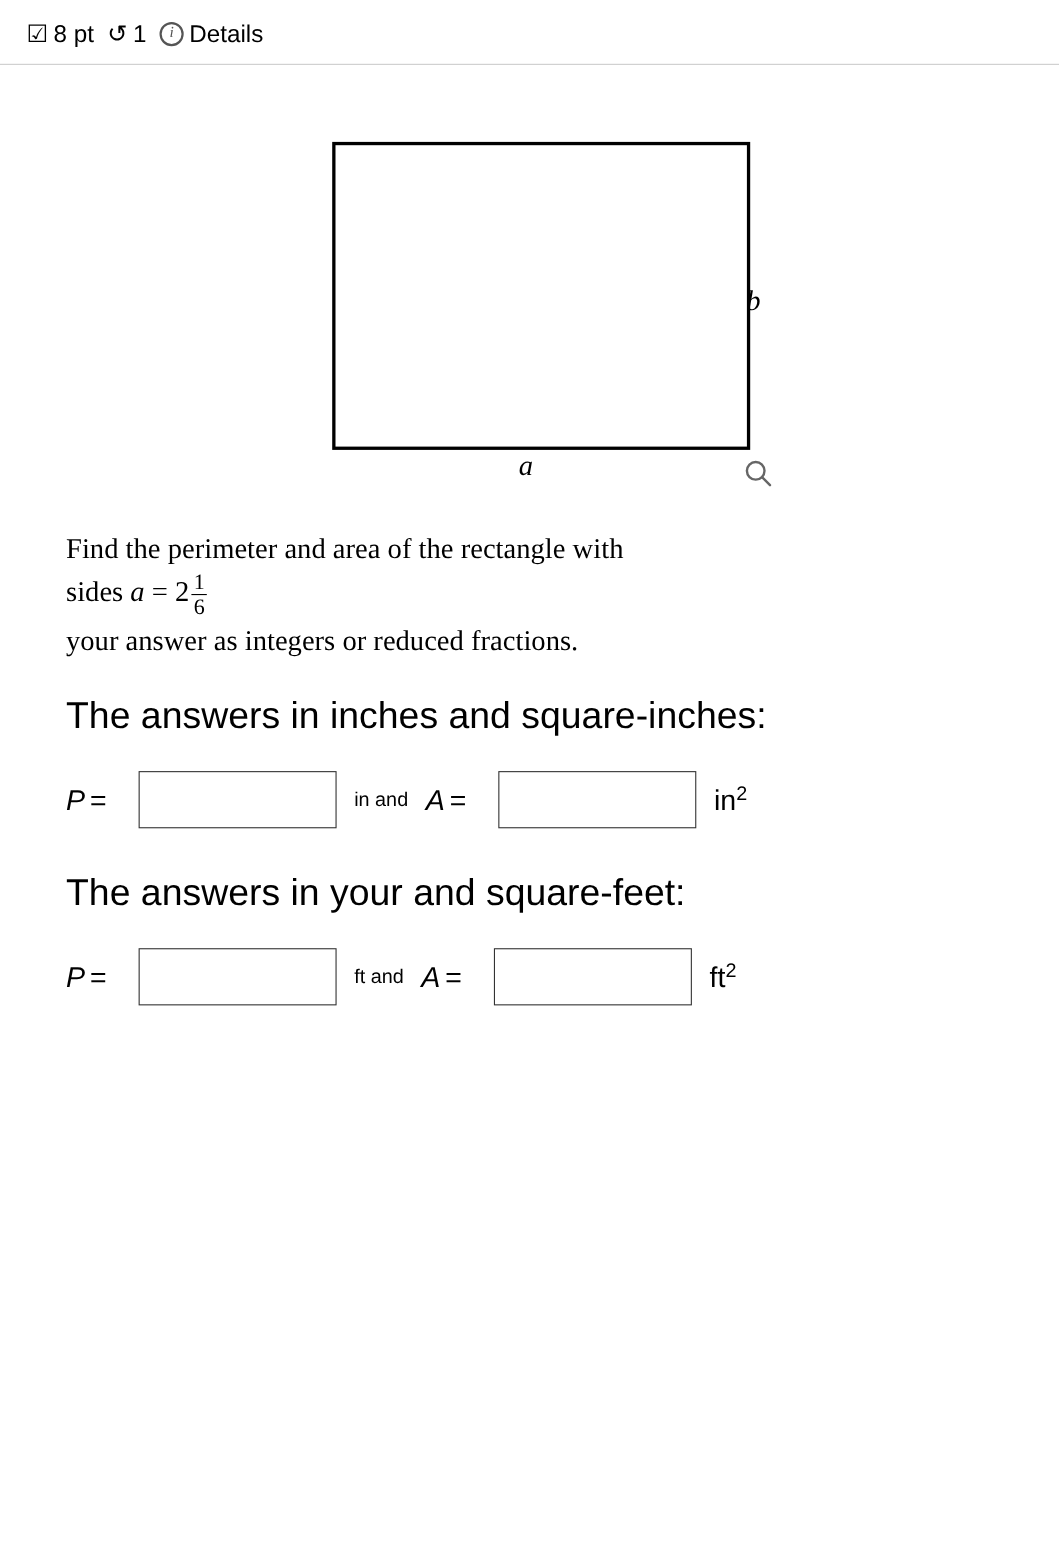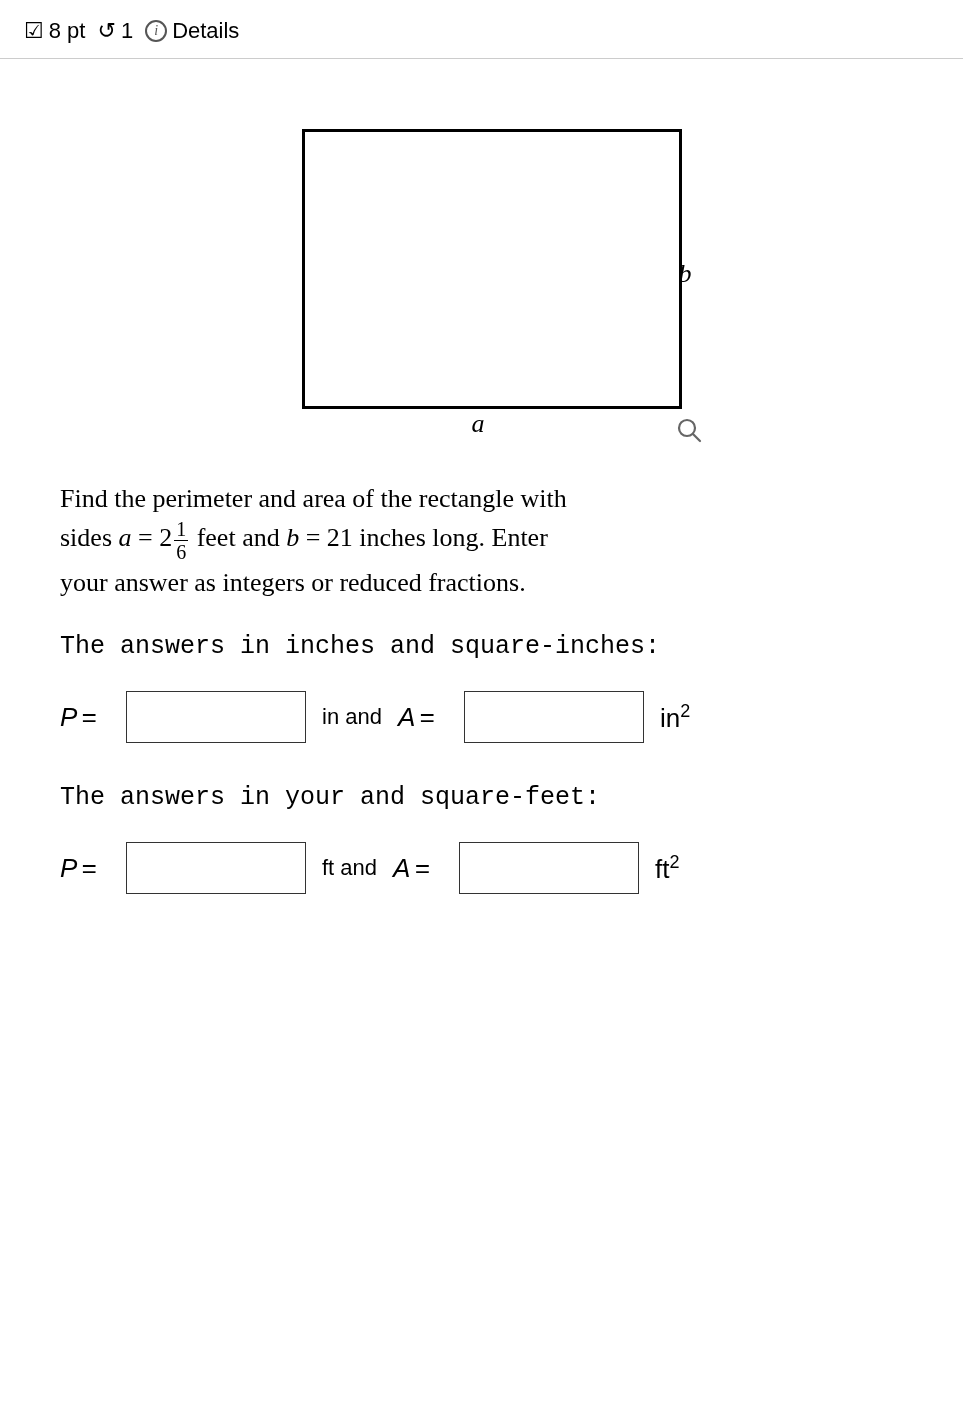--- a/index.html
+++ b/index.html
@@ -129,22 +129,22 @@
       padding: 0 2px;
       font-size: 20px;
     }
 
     .fraction .denominator {
       padding: 0 2px;
       font-size: 20px;
     }
 
     .section-label {
-      font-size: 25px;
-      font-family: Liberation Mono, monospace;
+      font-size: 34px;
+      font-family: Liberation Sans, sans-serif;
       margin-bottom: 24px;
     }
 
     .answer-row {
       display: flex;
       align-items: center;
       gap: 16px;
       margin-bottom: 40px;
       font-size: 26px;
       font-family: Arial, sans-serif;
@@ -173,21 +173,21 @@
       font-size: 26px;
       font-family: Liberation Sans, sans-serif;
     }
 
     .unit-super {
       font-size: 18px;
       vertical-align: super;
     }
 
     .connector-text {
-      font-size: 22px;
+      font-size: 18px;
       font-family: Arial, sans-serif;
     }
 
     .divider {
       margin-bottom: 30px;
     }
   </style>
 </head>
 <body>
 
@@ -218,21 +218,21 @@
         <line x1="17" y1="17" x2="24" y2="24" stroke="#666" stroke-width="2.2" stroke-linecap="round"></line>
       </svg>
     </div>
   </div>
 
   <div class="problem-text">
     <span>Find the perimeter and area of the rectangle with</span><br>
     <span>sides <i>a</i> = 2</span><span class="fraction">
         <span class="numerator">1</span>
         <span class="denominator">6</span>
-      </span><span> feet and <i>b</i> = 21 inches long.  Enter</span><br>
+      </span><br>
     <span>your answer as integers or reduced fractions.</span>
   </div>
 
   <div class="section-label divider">The answers in inches and square-inches:</div>
 
   <div class="answer-row">
     <span class="answer-label"><i>P</i> =</span>
     <input type="text" class="answer-input" aria-label="Perimeter in inches" style="">
     <span class="connector-text">in and</span>
     <span class="answer-label"><i>A</i> =</span>

